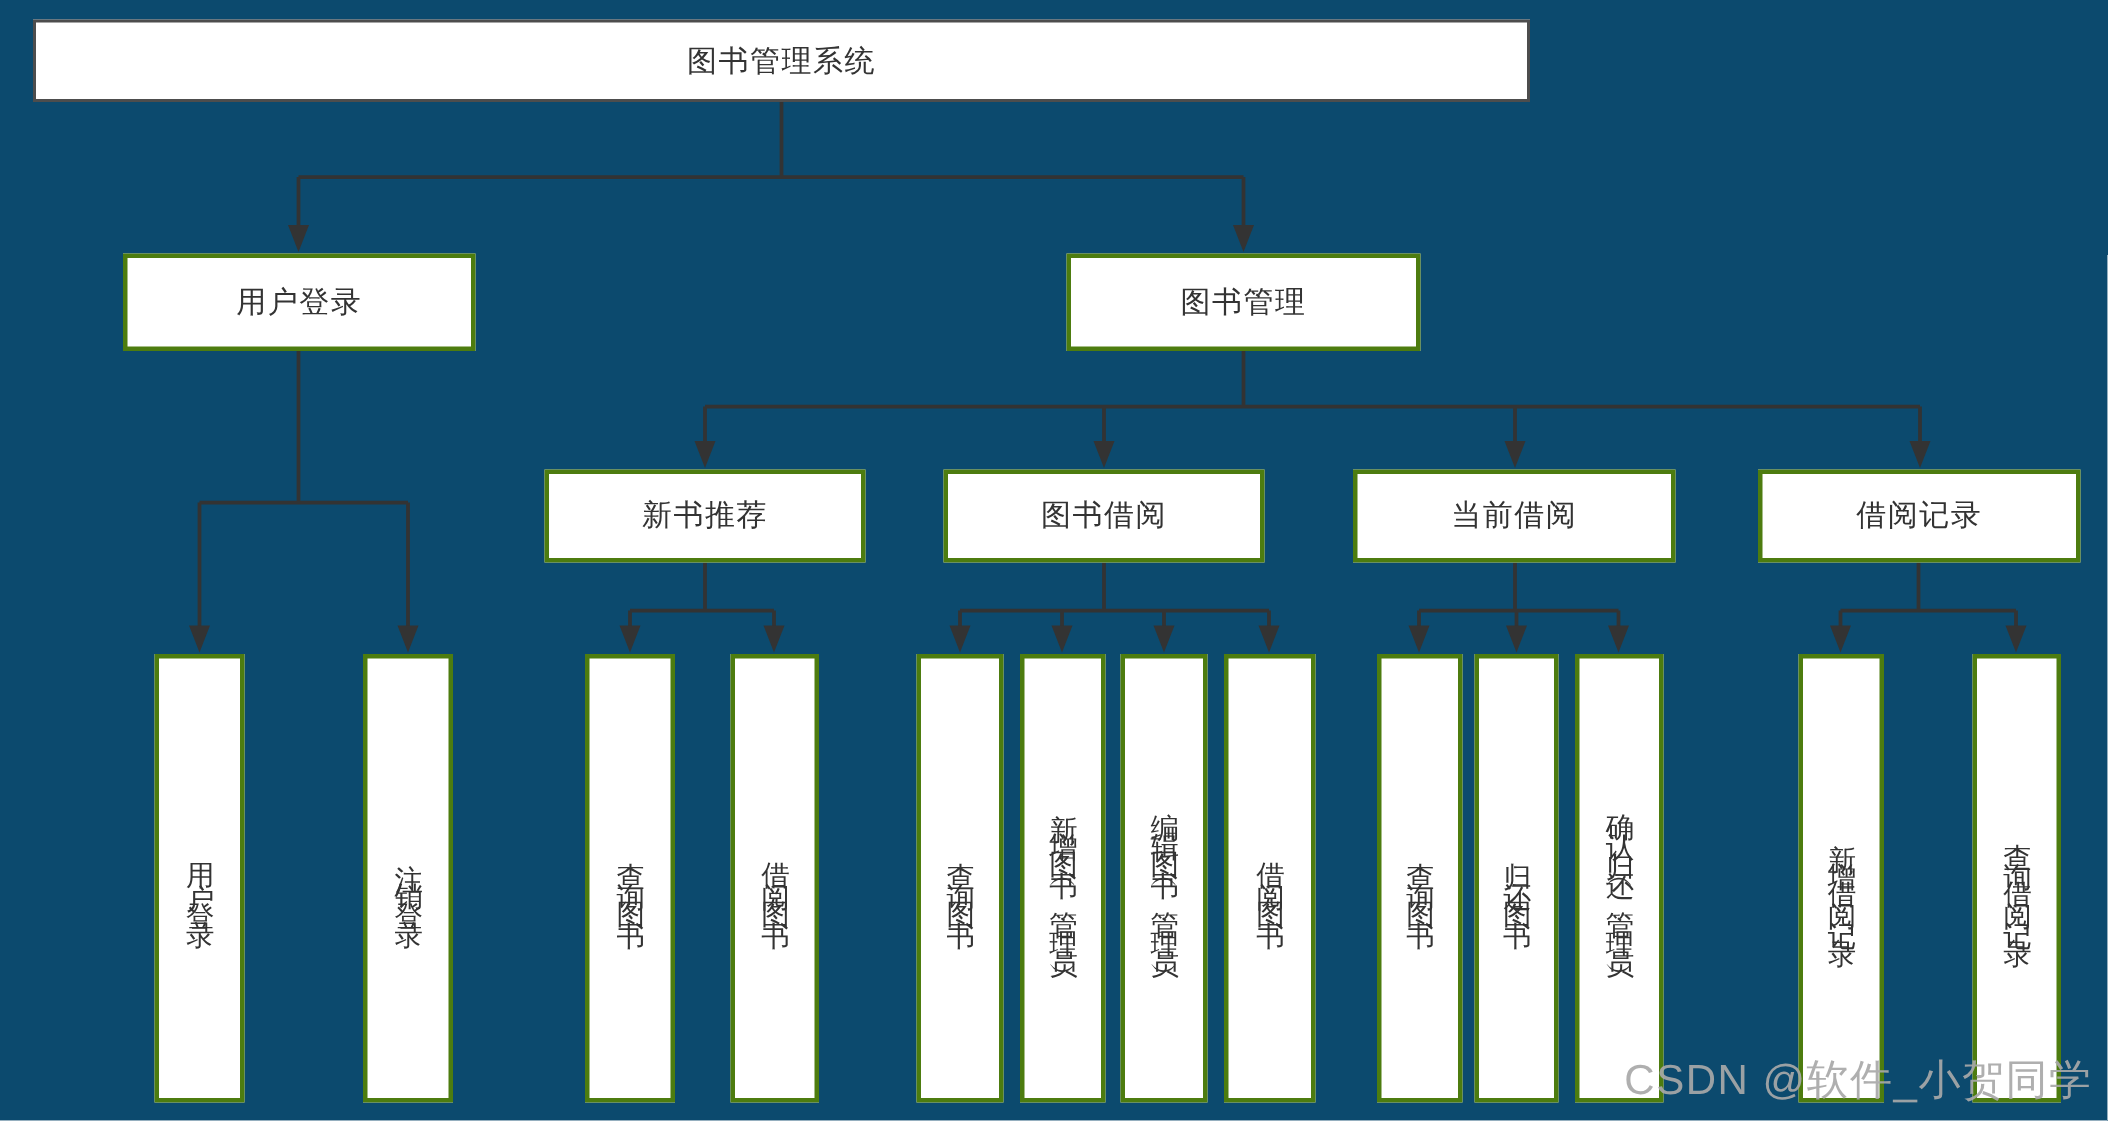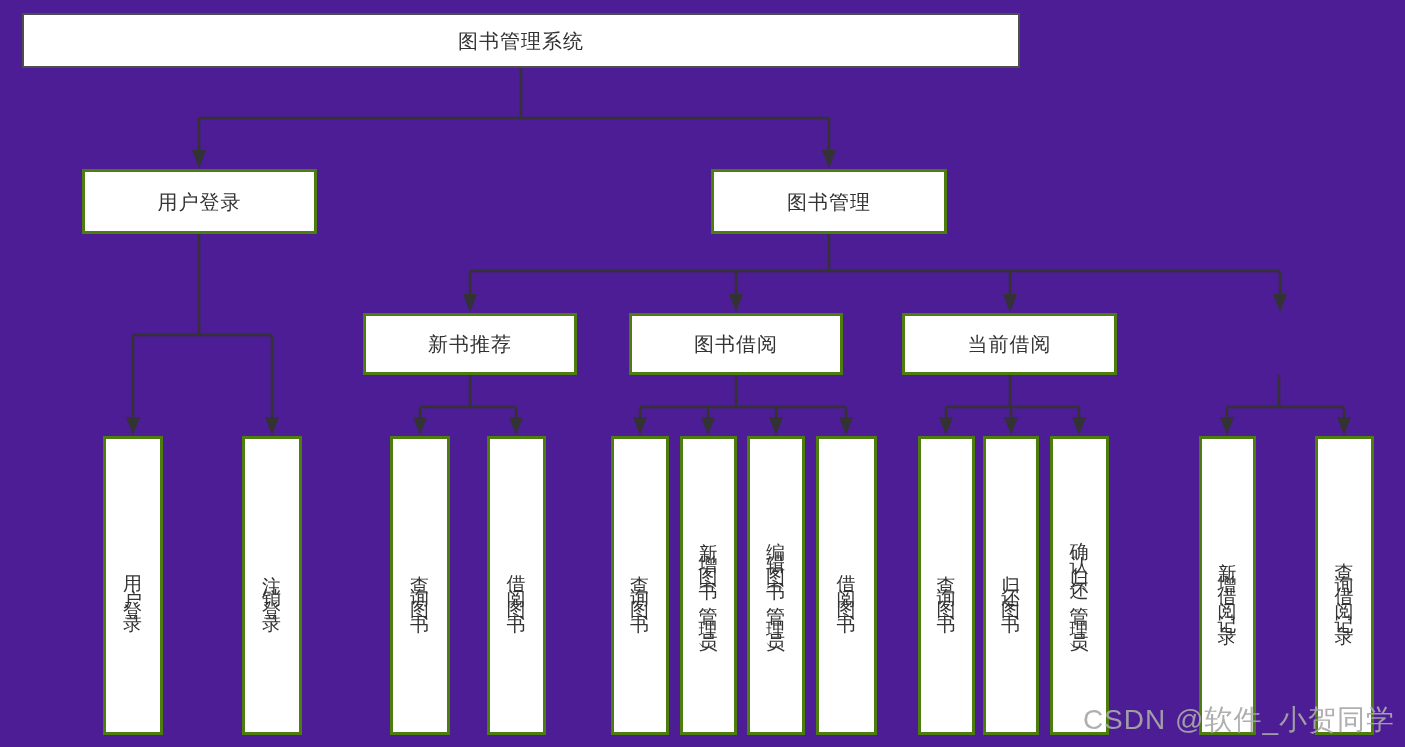--- a/index.html
+++ b/index.html
@@ -1,19 +1,19 @@
 <!DOCTYPE html>
 <html><head>
 <meta charset="utf-8">
 <style>
   html,body{margin:0;padding:0;background:#ffffff;}
   .canvas{
     position:relative;
     width:1405px;height:747px;
-    background:#4c1d95;
+    background:#0c4a6e;
     font-family:"Liberation Sans","DejaVu Sans",sans-serif;
     overflow:hidden;
   }
   .connectors{position:absolute;left:0;top:0;width:1405px;height:747px;}
   .box{
     position:absolute;
     box-sizing:border-box;
     border:3px solid #4d7c0f;
     background:#ffffff;
     display:flex;
@@ -104,20 +104,23 @@
 
   <div class="box" style="left:363px;top:313px;width:214px;height:62px">
     <span class="hlabel">新书推荐</span>
   </div>
   <div class="box" style="left:902px;top:313px;width:215px;height:62px">
     <span class="hlabel">当前借阅</span>
   </div>
   <div class="box" style="left:629px;top:313px;width:214px;height:62px">
     <span class="hlabel">图书借阅</span>
   </div>
+  <div class="box" style="left:1172px;top:313px;width:215px;height:62px">
+    <span class="hlabel">借阅记录</span>
+  </div>
 
   <div class="box" style="left:103px;top:436px;width:60px;height:299px">
     <span class="vlabel">用户登录</span>
   </div>
   <div class="box" style="left:242px;top:436px;width:60px;height:299px">
     <span class="vlabel">注销登录</span>
   </div>
 
   <div class="box" style="left:390px;top:436px;width:60px;height:299px">
     <span class="vlabel">查询图书</span>

